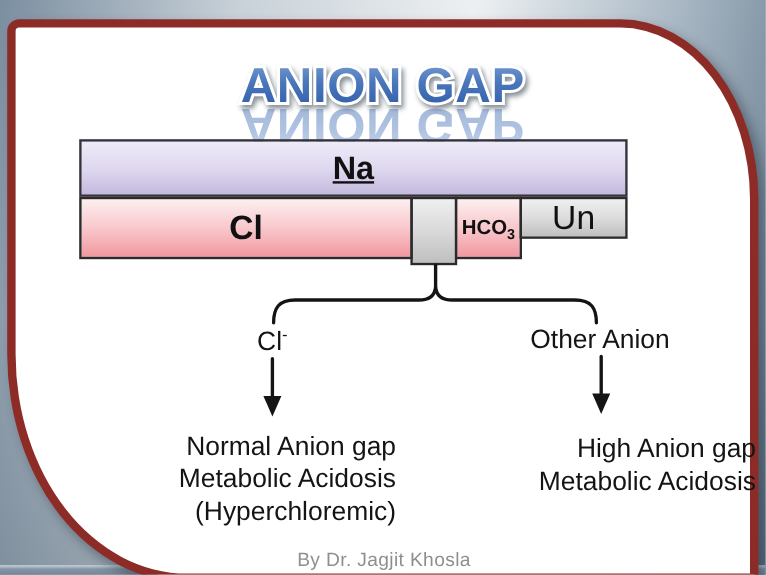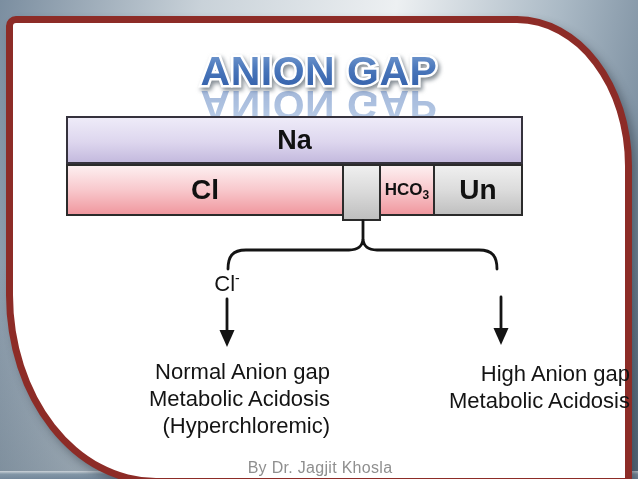--- a/index.html
+++ b/index.html
@@ -25,34 +25,34 @@
   .panel-inner{position:absolute;left:0;top:0;width:612px;height:455px;}
 
   
   .title-svg{position:absolute;left:0;top:14px;pointer-events:none;}
 
   
   .seg{position:absolute;box-sizing:border-box;border:2px solid #2b2b2b;
        display:flex;align-items:center;justify-content:center;color:#111;}
   .seg-na{left:53px;top:93px;width:457px;height:48px;
        background:linear-gradient(180deg,#eeebf8 0%, #ddd6ee 55%, #c4bade 100%);
-       border-color:#35323d;font-size:27px;font-weight:bold;z-index:2;}
+       border-color:#35323d;font-size:27px;font-weight:bold;z-index:2;text-decoration:underline;}
   .seg-cl{left:53px;top:141px;width:278px;height:52px;
        background:linear-gradient(180deg,#fdeff0 0%, #f8c8cc 50%, #f0989f 100%);
        font-size:28px;font-weight:bold;z-index:2;}
   .seg-gap{left:329px;top:141px;width:39px;height:57px;
        background:linear-gradient(180deg,#efefef 0%, #d9d9d9 50%, #bfbfbf 100%);
        z-index:3;}
   .seg-hco3{left:366px;top:141px;width:56px;height:52px;
        background:linear-gradient(180deg,#fdeff0 0%, #f8c8cc 50%, #f0989f 100%);
        font-size:17px;font-weight:bold;z-index:2;}
   .seg-hco3 sub{font-size:12px;line-height:0;}
-  .seg-un{left:420px;top:141px;width:90px;height:52px;
+  .seg-un{left:420px;top:141px;width:90px;height:35px;
        background:linear-gradient(180deg,#efefef 0%, #dcdcdc 50%, #c0c0c0 100%);
-       font-size:28px;font-weight:bold;z-index:2;}
+       font-size:28px;font-weight:normal;z-index:2;}
 
   .connector-svg{position:absolute;left:0;top:0;z-index:4;pointer-events:none;}
 
   .branch-label{position:absolute;color:#141414;font-size:22px;text-align:center;z-index:5;}
   .branch-left{left:154px;top:247px;width:120px;}
   .branch-left sup{font-size:14px;}
   .branch-right{left:377px;top:247px;width:220px;}
 
   .outcome{position:absolute;color:#141414;font-size:22px;line-height:27px;
            text-align:right;z-index:5;}
@@ -119,20 +119,21 @@
         </g>
         <g fill="#141414" stroke="none">
           <polygon points="206.5,307 221.5,307 214,324"></polygon>
           <polygon points="480.5,305 495.5,305 488,322"></polygon>
         </g>
       </svg>
 
       <div class="branch-label branch-left">
         <span>Cl</span><sup>-</sup>
       </div>
+      <div class="branch-label branch-right">Other Anion</div>
 
       <div class="outcome outcome-left">
         <div>Normal Anion gap</div>
         <div>Metabolic Acidosis</div>
         <div>(Hyperchloremic)</div>
       </div>
       <div class="outcome outcome-right">
         <div>High Anion gap</div>
         <div>Metabolic Acidosis</div>
       </div>

